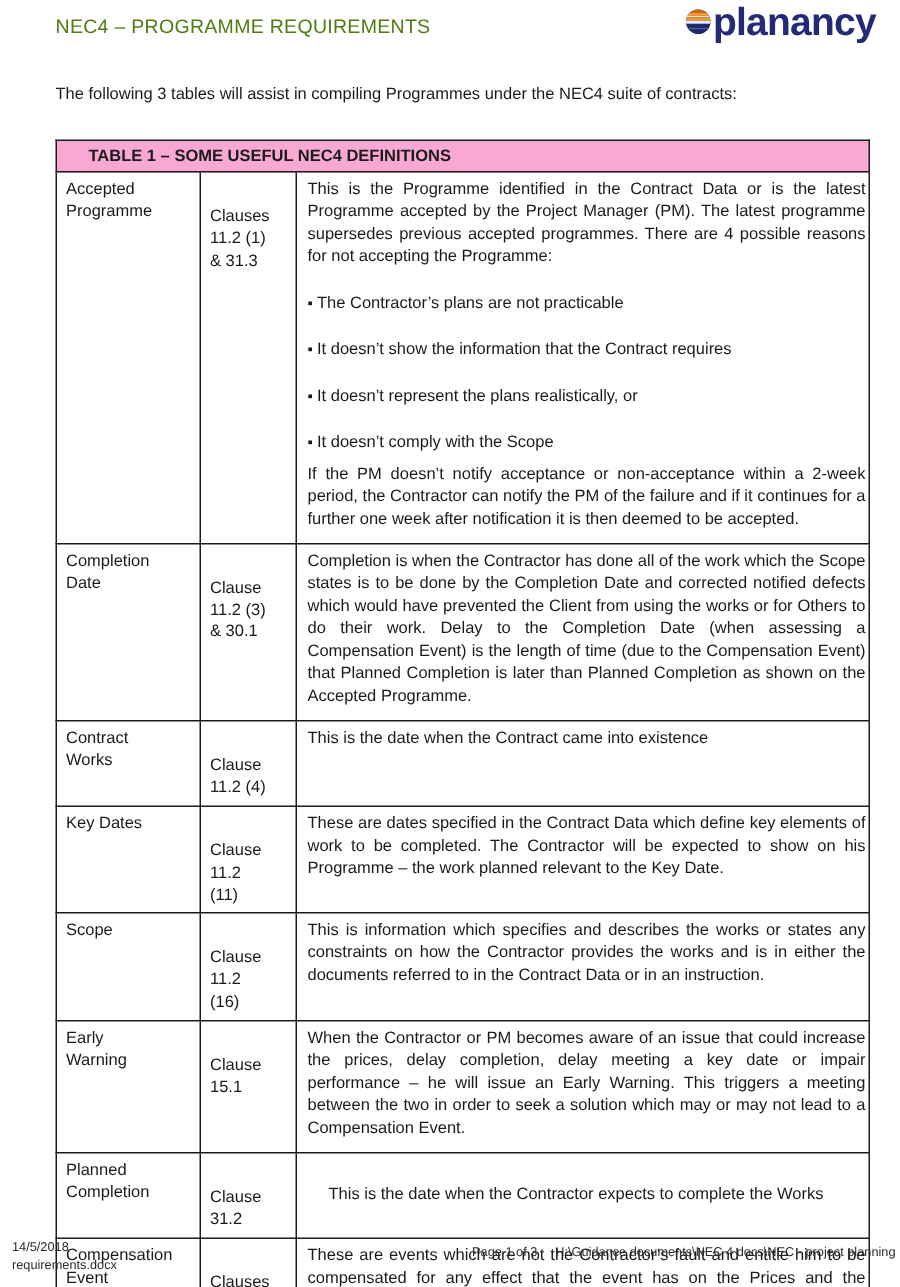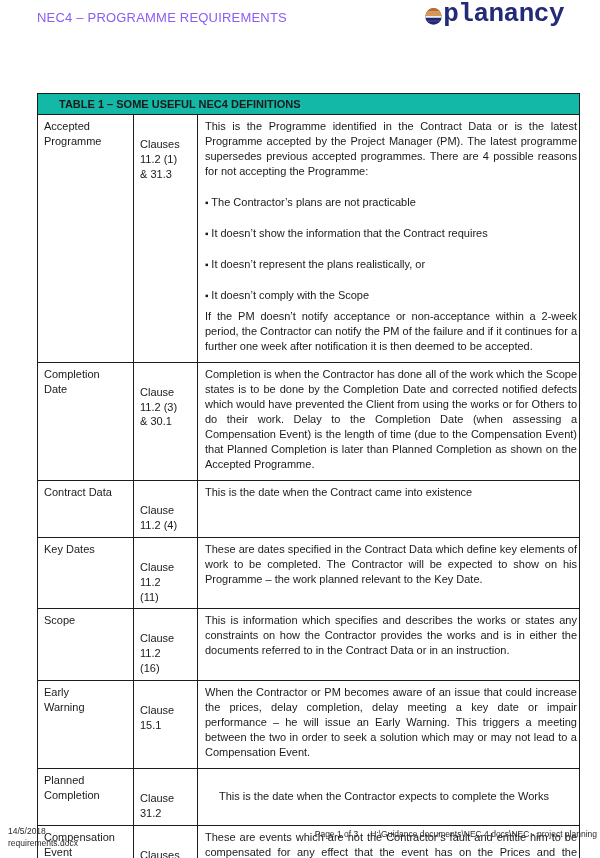--- a/index.html
+++ b/index.html
@@ -8,24 +8,24 @@
     background: #ffffff;
     font-family: "Liberation Sans", sans-serif;
     color: #1a1a1a;
     position: relative;
     overflow: hidden;
   }
   .page { position: absolute; inset: 0; }
 
   .doc-title {
     position: absolute; left: 37px; top: 10px;
-    font-size: 13px; letter-spacing: 0.2px; color: #8b5cf6;
+    font-size: 13px; letter-spacing: 0.2px; color: #4d7c0f;
   }
 
-  .logo { position: absolute; top: 1px; right: 36px; display: flex; align-items: center; font-family: Liberation Mono, monospace; }
+  .logo { position: absolute; top: 1px; right: 16px; display: flex; align-items: flex-start; }
   .logo-icon { width: 17px; height: 17px; margin-top: 5px; margin-right: 1px; }
   .logo-text {
     font-size: 26px; font-weight: bold; color: #232a78;
     letter-spacing: -0.5px; line-height: 26px;
   }
 
   .intro { position: absolute; left: 37px; top: 57px; right: 30px; font-size: 11px; }
 
   .def-table {
     position: absolute; left: 37px; top: 93px;
@@ -69,30 +69,31 @@
         <rect x="0" y="2.6" width="17" height="2" fill="#f1992f"></rect>
         <rect x="0" y="4.6" width="17" height="1" fill="#fbe3bd"></rect>
         <rect x="0" y="5.6" width="17" height="2.2" fill="#ef9a2c"></rect>
         <rect x="0" y="7.8" width="17" height="2" fill="#e8ecf6"></rect>
         <rect x="0" y="12.6" width="17" height="0.9" fill="#4a5aa0"></rect>
       </g>
     </svg>
     <span class="logo-text" style="color: rgb(35, 42, 120);">planancy</span>
   </div>
 
+  <div class="intro">The following 3 tables will assist in compiling Programmes under the NEC4 suite of contracts:</div>
 
   <table class="def-table">
     <colgroup>
       <col style="width:96px">
       <col style="width:64px">
       <col>
     </colgroup>
     <thead>
       <tr>
-        <th colspan="3" class="table-title" style="background-color: #14b8a6; padding-left: 21px;">TABLE 1 – SOME USEFUL NEC4 DEFINITIONS</th>
+        <th colspan="3" class="table-title" style="background-color: #f9a8d4; padding-left: 21px;">TABLE 1 – SOME USEFUL NEC4 DEFINITIONS</th>
       </tr>
     </thead>
     <tbody>
         <tr>
           <td class="cell-term">Accepted
 Programme</td>
           <td class="cell-clause">Clauses
 11.2 (1)
 &amp; 31.3</td>
           <td class="cell-desc">
@@ -108,21 +109,21 @@
           <td class="cell-term">Completion
 Date</td>
           <td class="cell-clause">Clause
 11.2 (3)
 &amp; 30.1</td>
           <td class="cell-desc">
             <div class="para">Completion is when the Contractor has done all of the work which the Scope states is to be done by the Completion Date and corrected notified defects which would have prevented the Client from using the works or for Others to do their work.  Delay to the Completion Date (when assessing a Compensation Event) is the length of time (due to the Compensation Event) that Planned Completion is later than Planned Completion as shown on the Accepted Programme.</div>
           </td>
         </tr>
         <tr>
-          <td class="cell-term">Contract Data</td>
+          <td class="cell-term">Contract Works</td>
           <td class="cell-clause">Clause
 11.2 (4)</td>
           <td class="cell-desc">
             <div class="para">This is the date when the Contract came into existence</div>
           </td>
         </tr>
         <tr>
           <td class="cell-term">Key Dates</td>
           <td class="cell-clause">Clause
 11.2

